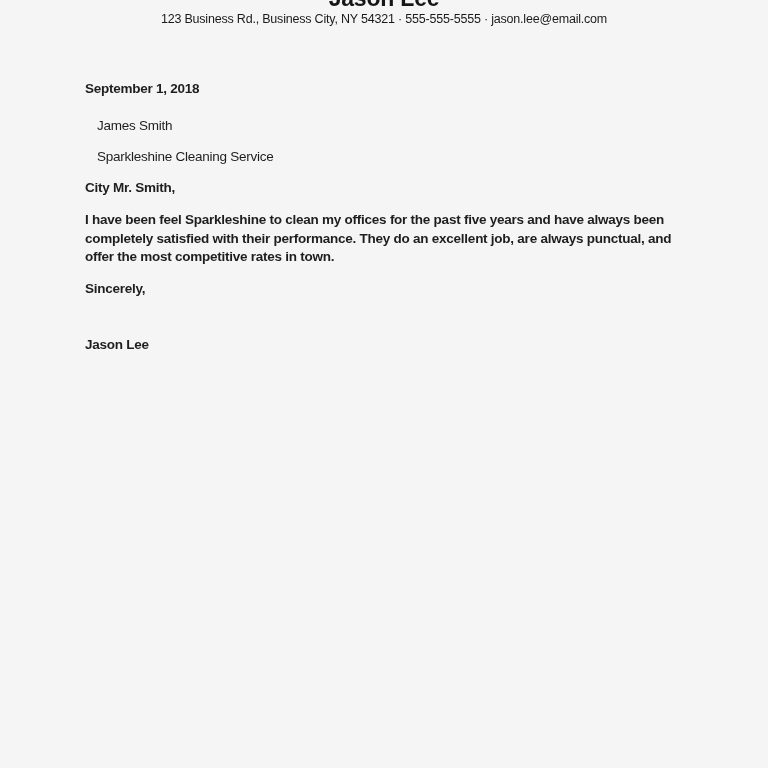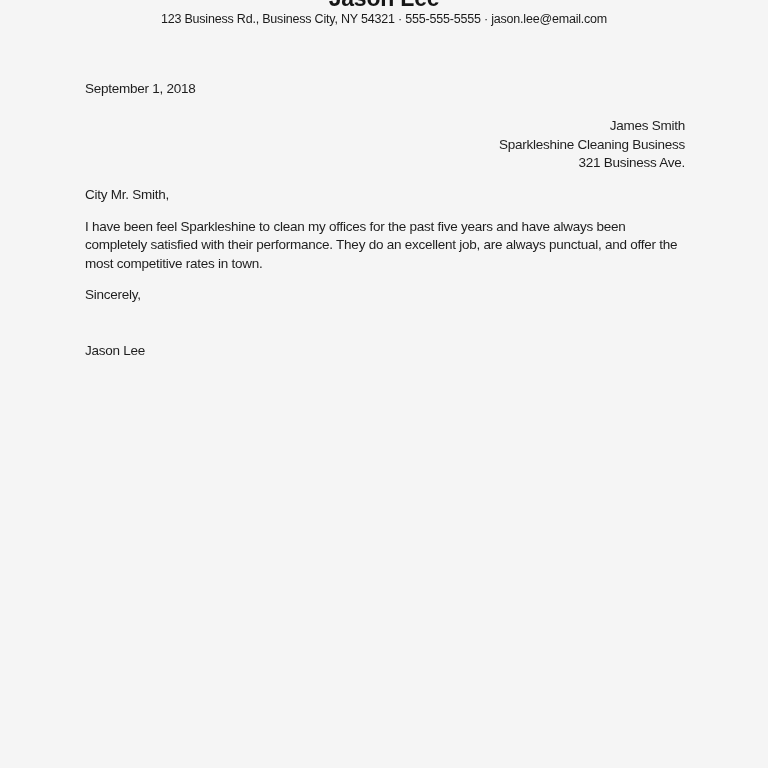--- a/index.html
+++ b/index.html
@@ -36,30 +36,30 @@
     color: #1a1a1a;
   }
   .letter-body {
     padding: 0 83px 0 85px;
     font-size: 13.5px;
     line-height: 18.6px;
     letter-spacing: -0.25px;
   }
   .letter-body p {
     margin: 13px 0 0 0;
+    font-weight: bold;
   }
   p.date-line {
     margin-top: 53px;
   }
   .recipient-block {
     margin: 18.6px 0 0 0;
   }
   .recipient-block div {
-    margin: 0;
-    text-align: right;
+    margin: 12px;
   }
   p.signature-name {
     margin-top: 37.2px;
   }
 </style>
 </head>
 <body>
 
 <div class="page">
 
@@ -67,22 +67,21 @@
     <h1 class="letterhead-name">Jason Lee</h1>
     <div class="letterhead-contact">123 Business Rd., Business City, NY 54321 · 555-555-5555 · jason.lee@email.com</div>
   </header>
 
   <main class="letter-body">
 
     <p class="date-line">September 1, 2018</p>
 
     <div class="recipient-block">
       <div>James Smith</div>
-      <div>Sparkleshine Cleaning Business</div>
-      <div>321 Business Ave.</div>
+      <div>Sparkleshine Cleaning Service</div>
     </div>
 
     <p>City Mr. Smith,</p>
 
 
     <p>I have been feel Sparkleshine to clean my offices for the past five years and have always been completely satisfied with their performance. They do an excellent job, are always punctual, and offer the most competitive rates in town.</p>
 
 
 
     <p>Sincerely,</p>

